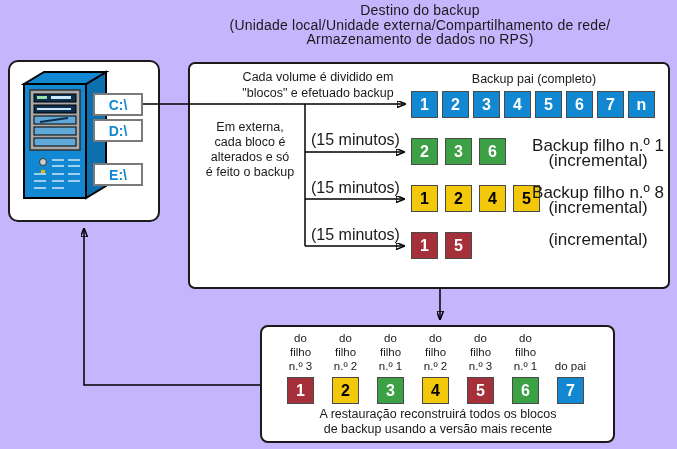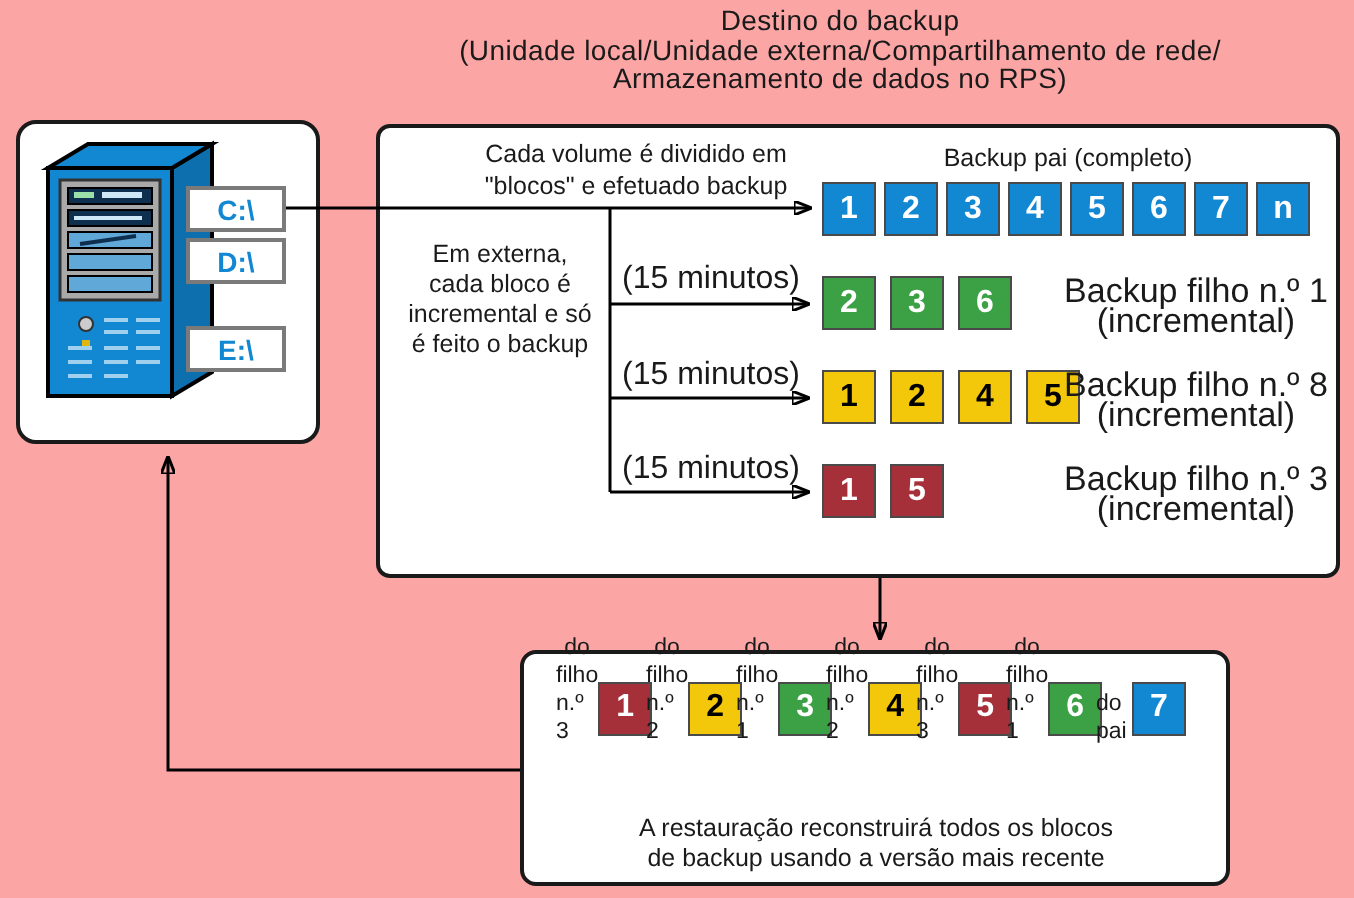--- a/index.html
+++ b/index.html
@@ -1,17 +1,17 @@
 <!DOCTYPE html>
 <html><head>
 <meta charset="utf-8">
 <style>
   html,body{margin:0;padding:0;background:#fff;}
   #stage{
-    position:relative;width:677px;height:449px;background:#fca5a5;
+    position:relative;width:677px;height:449px;background:#c4b5fd;
     font-family:"Liberation Sans","DejaVu Sans",sans-serif;color:#1a1a1a;
     overflow:hidden;
   }
   .abs{position:absolute;}
   .ctr{text-align:center;}
   .box{border:2px solid #1a1a1a;background:#fff;box-sizing:border-box;}
   .title{left:163px;top:3px;width:514px;font-size:14px;line-height:14.5px;letter-spacing:.2px;}
   .srcbox{left:8px;top:60px;width:152px;height:162px;border-radius:10px;}
   .drive{
     left:93px;width:50px;height:23px;border:2px solid #7a7a7a;background:#fff;
@@ -30,21 +30,21 @@
     width:27px;height:27px;box-sizing:border-box;border:1.5px solid #4a4a4a;
     display:flex;align-items:center;justify-content:center;
     font-weight:bold;font-size:16px;color:#fff;flex:0 0 auto;
   }
   .c-blue{background:#1287D2;}
   .c-green{background:#3CA044;}
   .c-yellow{background:#F3C80B;color:#000;}
   .c-red{background:#A5303A;}
   .g4{gap:4px;} .g7{gap:7px;}
   .restore-cols{left:278px;top:331px;width:316px;display:flex;}
-  .rcol{width:45px;display:flex;flex-direction:row;align-items:center;}
+  .rcol{width:45px;display:flex;flex-direction:column;align-items:center;}
   .rlbl{height:42px;display:flex;flex-direction:column;justify-content:flex-end;
         align-items:center;font-size:11.5px;line-height:14px;}
   .rcol .blk{margin-top:4px;}
   .caption{left:268px;top:407px;width:340px;font-size:12.5px;line-height:15px;}
   svg.overlay{position:absolute;left:0;top:0;pointer-events:none;}
   svg.overlay path{stroke:#000;stroke-width:1.5;fill:none;}
 </style>
 </head>
 <body>
 
@@ -116,21 +116,21 @@
     <span class="blk c-blue">4</span>
     <span class="blk c-blue">5</span>
     <span class="blk c-blue">6</span>
     <span class="blk c-blue">7</span>
     <span class="blk c-blue">n</span>
   </div>
 
   <div class="abs monitortext ctr">
     <div>Em externa,</div>
     <div>cada bloco é</div>
-    <div>incremental e só</div>
+    <div>alterados e só</div>
     <div>é feito o backup</div>
   </div>
 
   <div class="abs interval" style="top:131px;">(15 minutos)</div>
   <div class="abs blkrow g7" style="left:411px;top:138px;">
     <span class="blk c-green">2</span>
     <span class="blk c-green">3</span>
     <span class="blk c-green">6</span>
   </div>
   <div class="abs rowlbl ctr" style="top:139px;">
@@ -149,21 +149,20 @@
     <div>Backup filho n.º 8</div>
     <div>(incremental)</div>
   </div>
 
   <div class="abs interval" style="top:226px;">(15 minutos)</div>
   <div class="abs blkrow g7" style="left:411px;top:232px;">
     <span class="blk c-red">1</span>
     <span class="blk c-red">5</span>
   </div>
   <div class="abs rowlbl ctr" style="top:233px;">
-    <div>Backup filho n.º 3</div>
     <div>(incremental)</div>
   </div>
 
   <div class="abs box botbox"></div>
 
   <div class="abs restore-cols">
     <div class="rcol">
       <div class="rlbl">
         <div>do</div>
         <div>filho</div>

